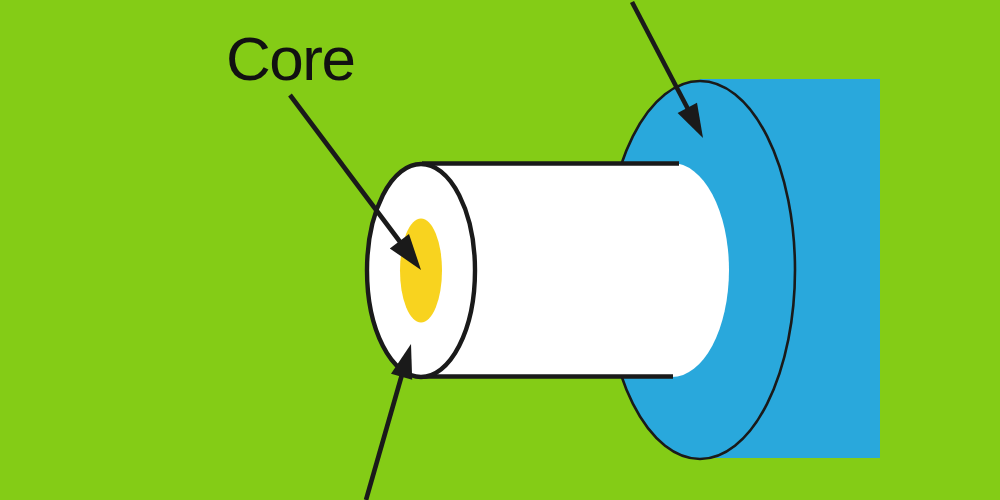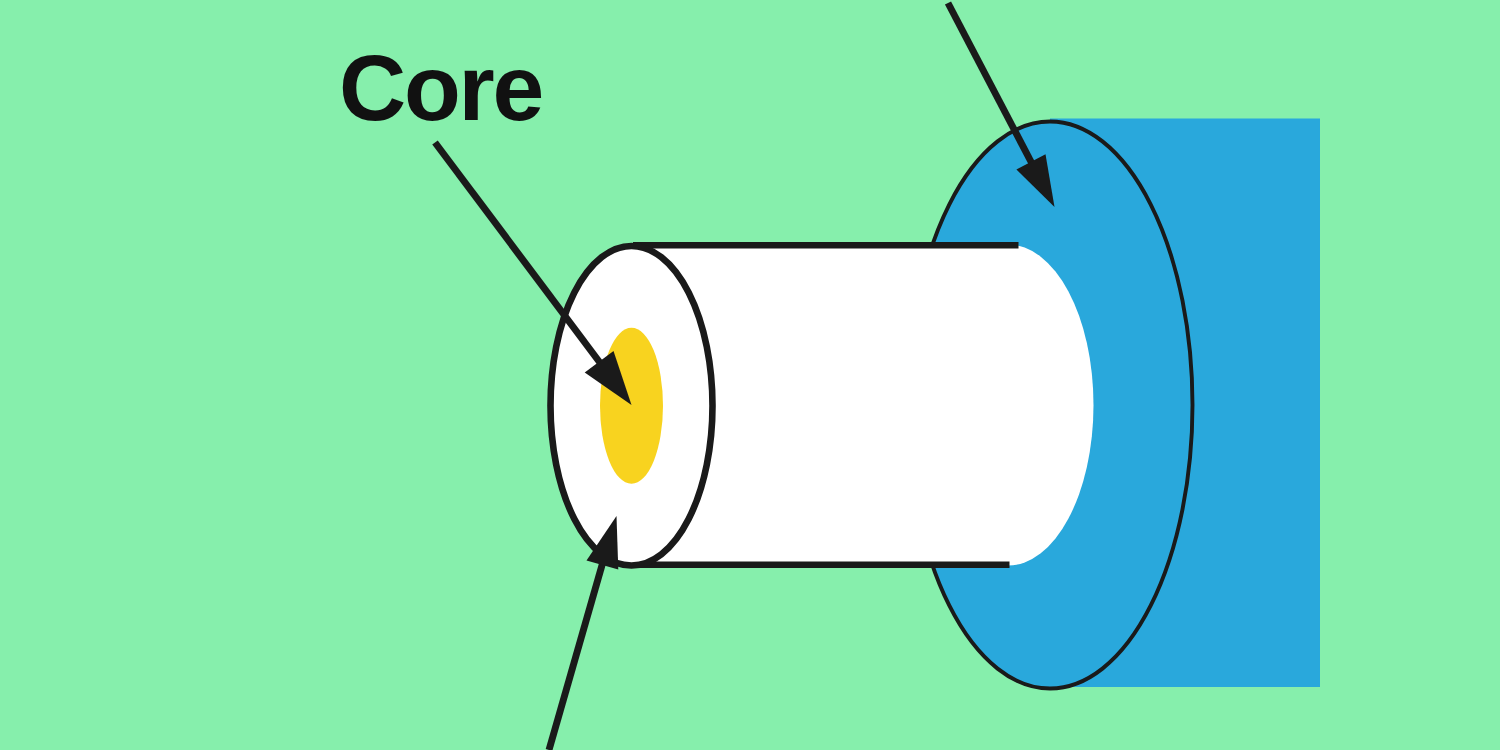--- a/index.html
+++ b/index.html
@@ -8,22 +8,21 @@
     width: 1000px;
     height: 500px;
     background: #ffffff;
     overflow: hidden;
     font-family: "Liberation Sans", sans-serif;
   }
   .stage {
     position: relative;
     width: 1000px;
     height: 500px;
-    background: #86efac;
-    font-weight: bold;
+    background: #84cc16;
   }
   svg { display: block; }
   .outline-thin  { stroke: #1a1a1a; stroke-width: 2.6; }
   .outline-thick { stroke: #1a1a1a; stroke-width: 4.4; }
   .edge-line     { stroke: #1a1a1a; stroke-width: 4.4; stroke-linecap: butt; }
   .arrow-line    { stroke: #1a1a1a; stroke-width: 4.6; stroke-linecap: butt; fill: none; }
   .diagram-label {
     fill: #111111;
     font-family: "Liberation Sans", sans-serif;
     font-size: 62px;

